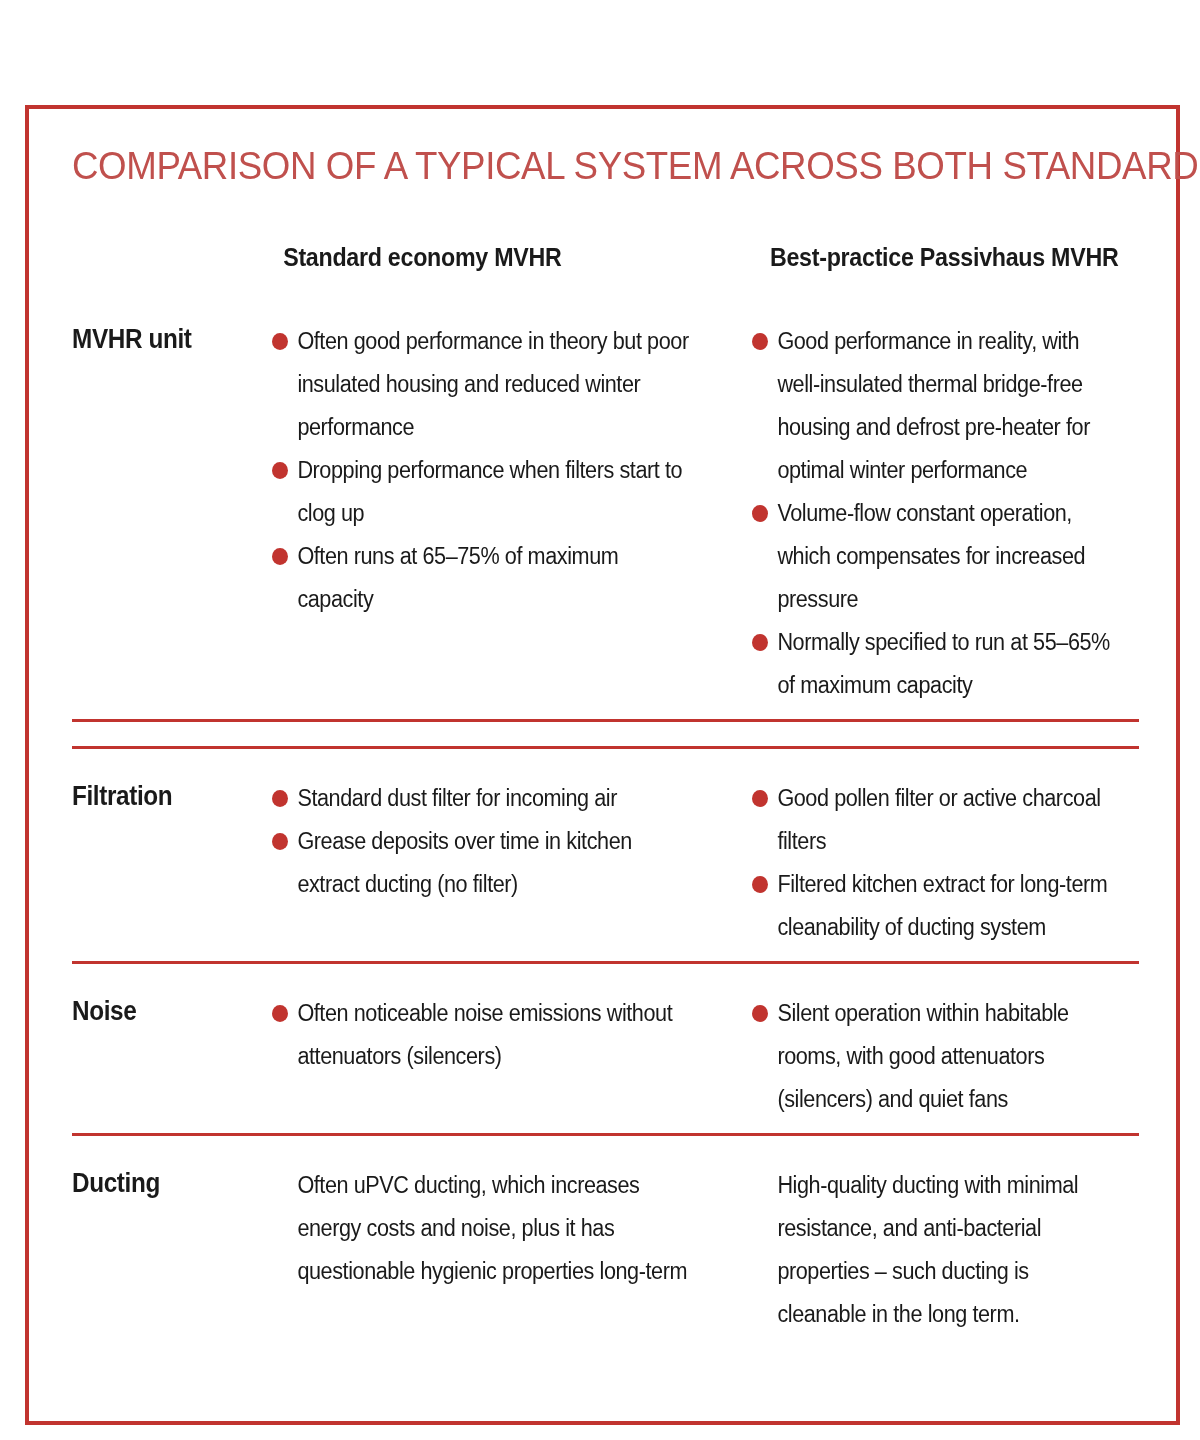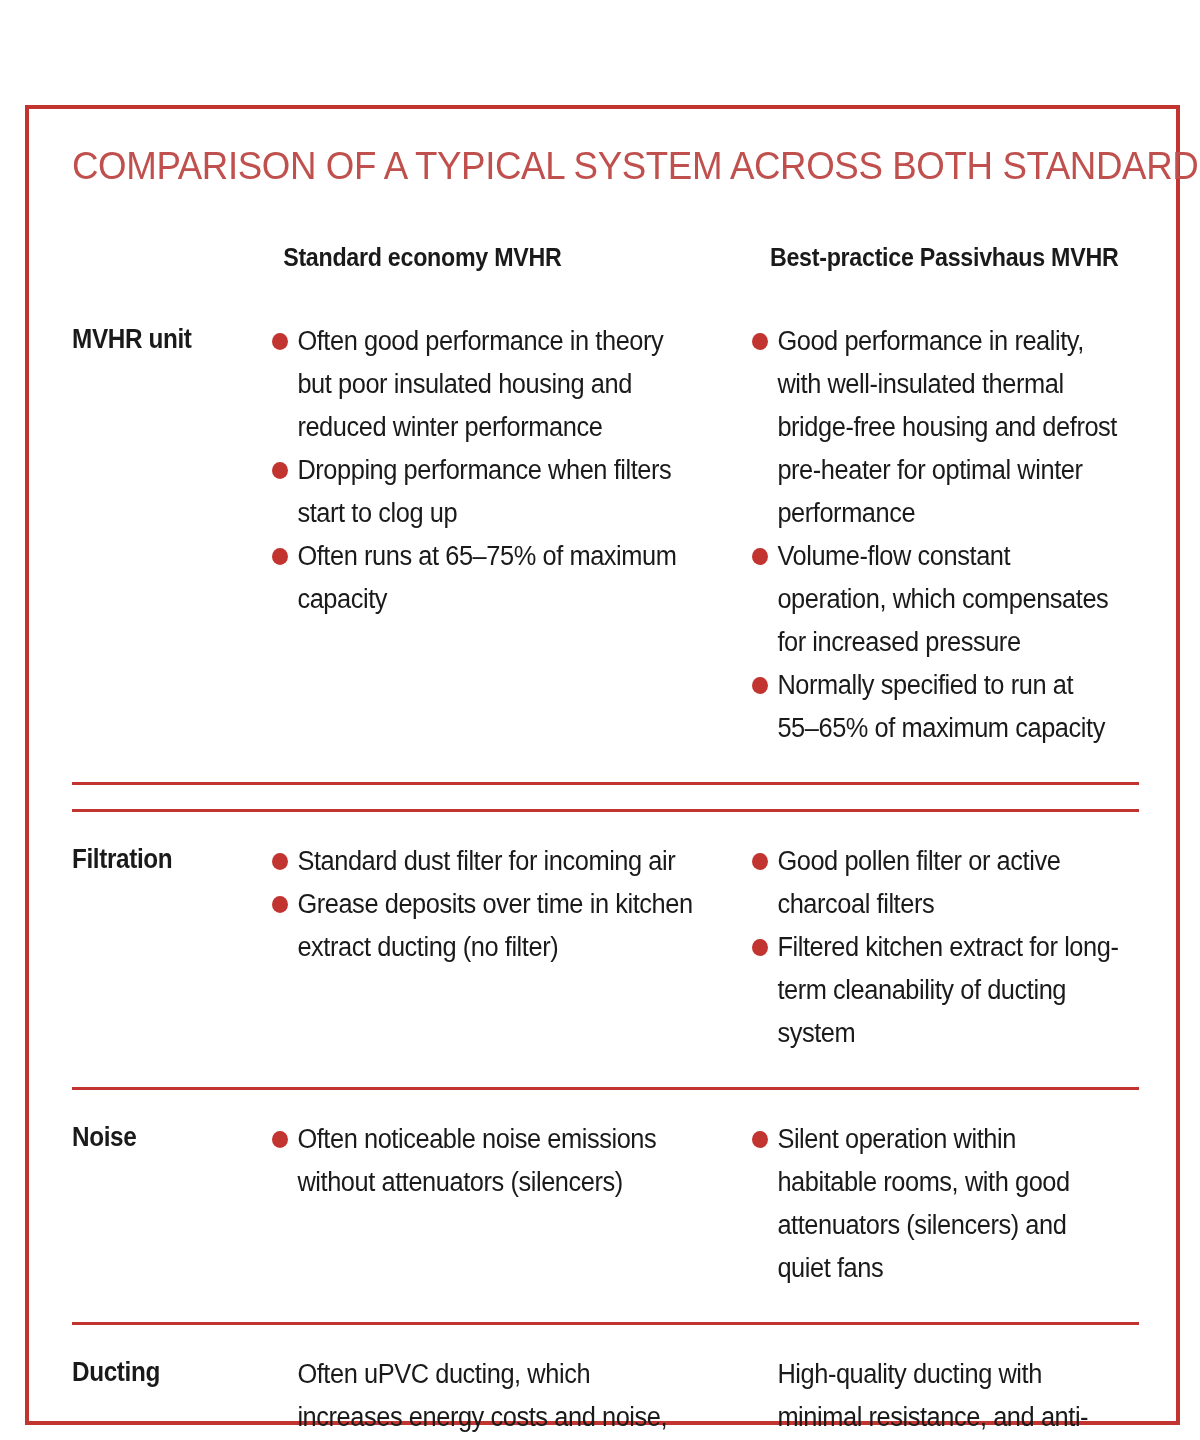--- a/index.html
+++ b/index.html
@@ -87,21 +87,21 @@
     font-weight: bold;
     color: #1A1A1A;
     letter-spacing: -0.4px;
     transform: scaleX(0.9);
     transform-origin: left top;
     white-space: nowrap;
     font-family: "Liberation Sans Narrow", "Liberation Sans", sans-serif;
   }
 
   .cell {
-    font-size: 27px;
+    font-size: 23px;
     line-height: 43px;
     color: #1A1A1A;
     letter-spacing: -0.45px;
     font-weight: 400;
     font-family: "Liberation Sans Narrow", "Liberation Sans", sans-serif;
   }
   .cell.a { padding-right: 18px; }
   .cell.b { padding-left: 10px; }
 
   ul.bullets {
@@ -120,21 +120,21 @@
     position: absolute;
     left: 0;
     top: 13px;
     width: 17px;
     height: 17px;
     border-radius: 50%;
     background: #C1342F;
     display: block;
   }
 
-  tr.data-row > td { padding-bottom: 32px; }
+  tr.data-row > td { padding-bottom: 12px; }
 
   .rule-cell { padding: 0; }
   .rule {
     height: 3px;
     background: #C1342F;
     width: 1067px;
     margin: 0 0 24px 0;
   }
 
   .pad-top-row > td { padding-top: 4px; }

